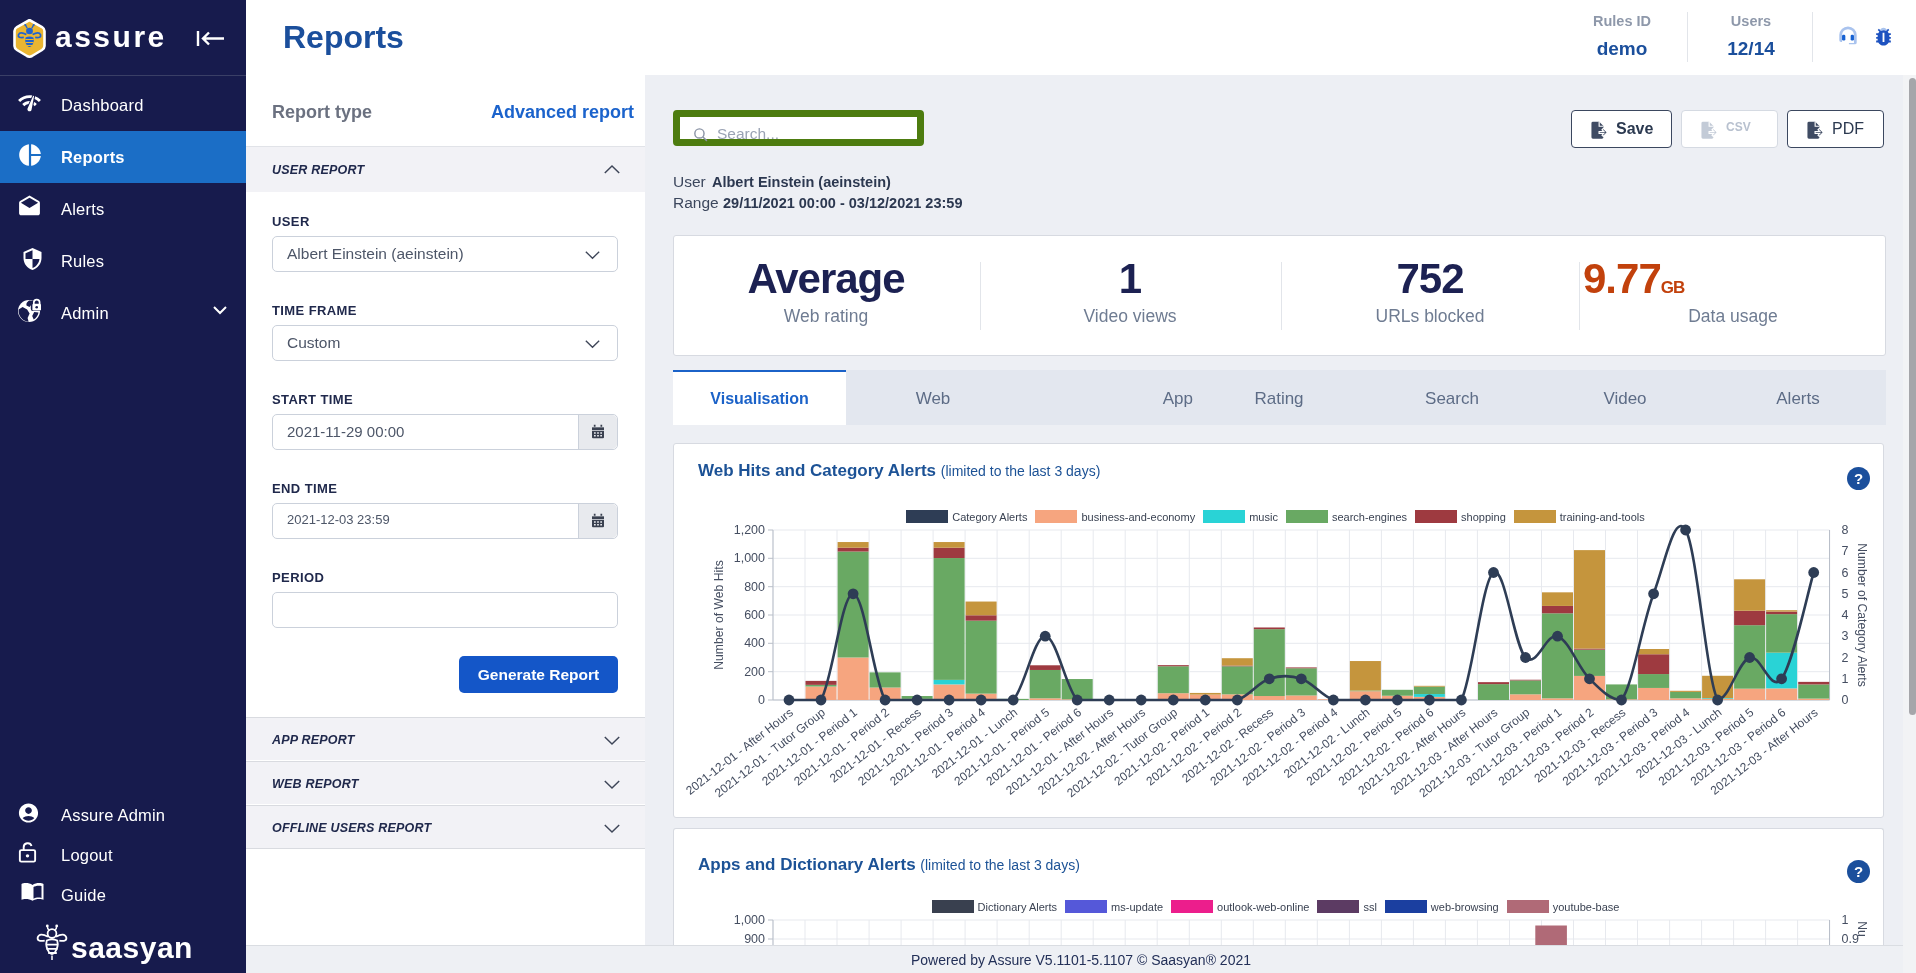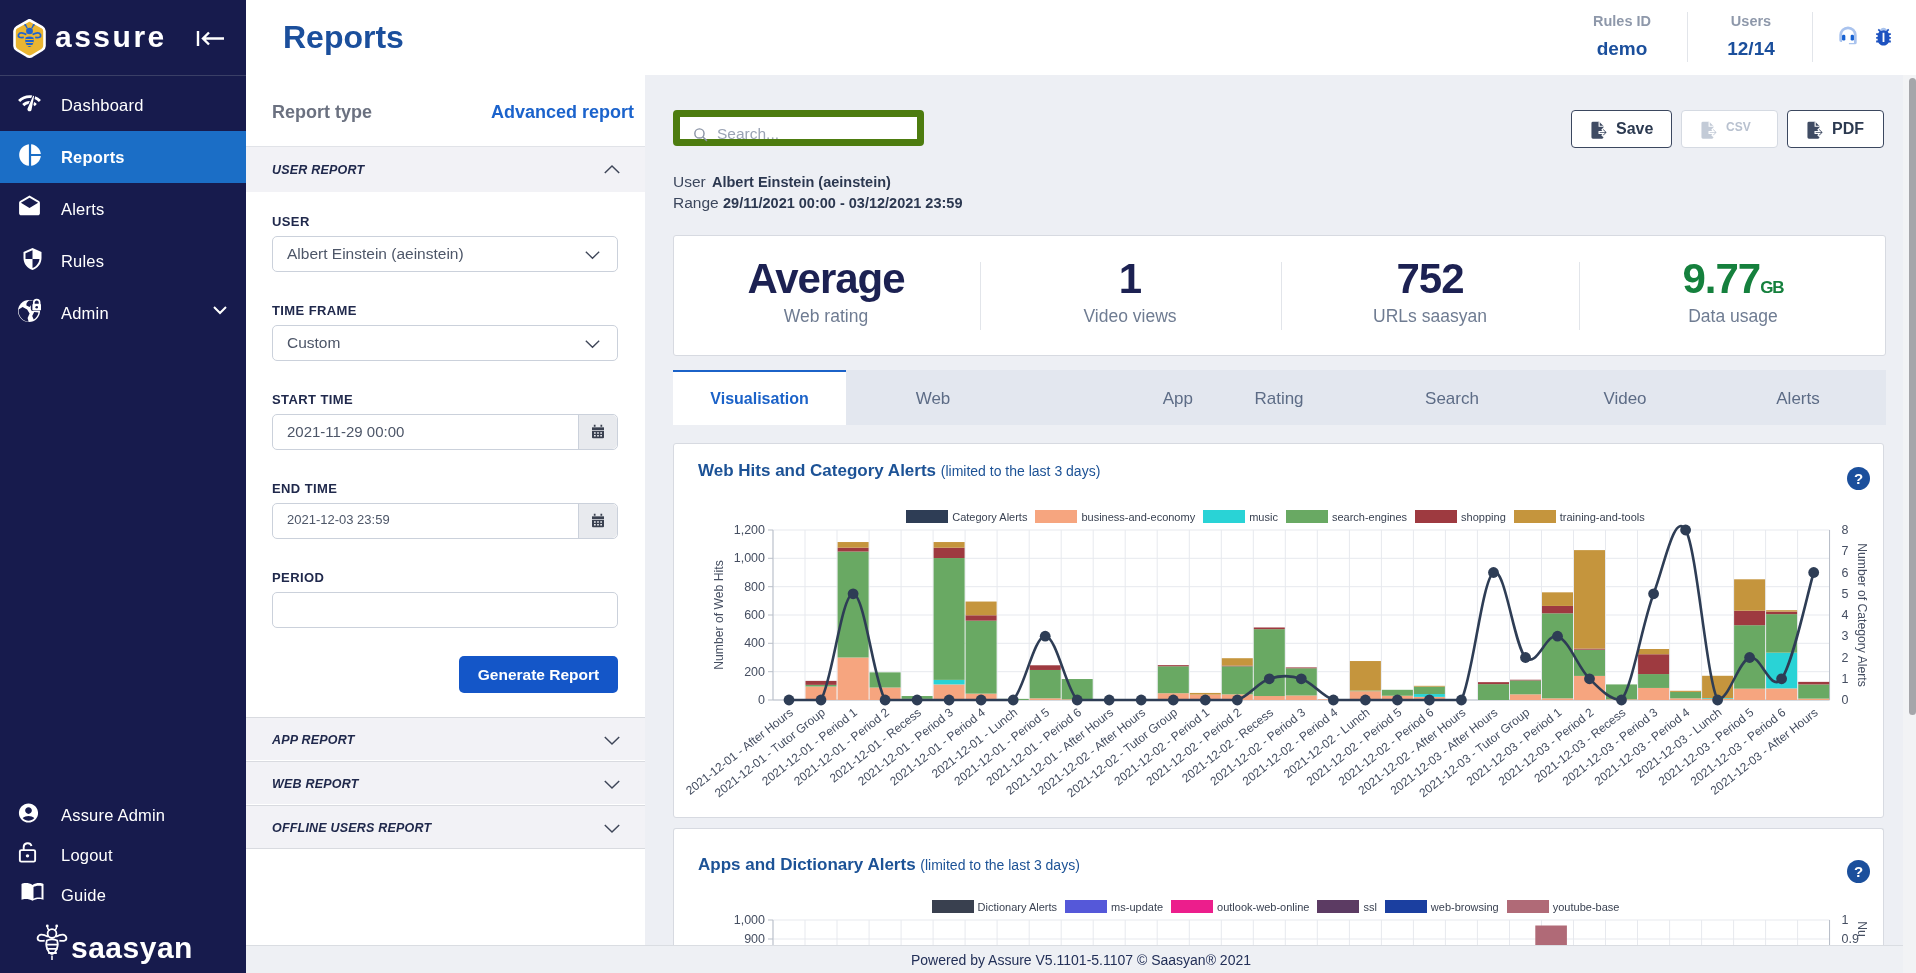--- a/index.html
+++ b/index.html
@@ -221,34 +221,34 @@
         <path d="M11.5 12.7h5.4l-2-2 1.5-1.5 4.6 4.6-4.6 4.6-1.5-1.5 2-2h-5.4z" fill="#c3cbd7" stroke="#fff" stroke-width="1.3"></path>
       </svg></span>
     <span style="position:absolute;left:44px;top:9px;font-size:12px;font-weight:bold;color:#b8c1cf">CSV</span>
   </div>
 <div class="abs" style="z-index:2;left:1787px;top:110px;width:97px;height:38px;background:#fff;border:1px solid #3b475f;border-radius:4px">
     <span style="position:absolute;left:17px;top:9px"><svg width="21" height="20" viewBox="0 0 24 22">
         <path d="M4.5 1.5h7.2l4.8 4.8v13a1.7 1.7 0 0 1-1.7 1.7h-10.3a1.7 1.7 0 0 1-1.7-1.7v-16.1a1.7 1.7 0 0 1 1.7-1.7z" fill="#3f4b63"></path>
         <path d="M11.6 1.8v4.9h4.9" fill="none" stroke="#fff" stroke-width="1.3"></path>
         <path d="M11.5 12.7h5.4l-2-2 1.5-1.5 4.6 4.6-4.6 4.6-1.5-1.5 2-2h-5.4z" fill="#3f4b63" stroke="#fff" stroke-width="1.3"></path>
       </svg></span>
-    <span style="position:absolute;left:44px;top:9px;font-size:16px;font-weight:bold;color:#2b3950">PDF</span>
+    <span style="position:absolute;left:44px;top:9px;font-size:16px;font-weight:normal;color:#2b3950">PDF</span>
   </div>
 <div class="abs" style="z-index:2;left:673px;top:173px;font-size:15.5px;color:#3c475d">User</div>
 <div class="abs" style="z-index:2;left:712px;top:174px;font-size:14.5px;font-weight:bold;color:#2c3850">Albert Einstein (aeinstein)</div>
 <div class="abs" style="z-index:2;left:673px;top:194px;font-size:15.5px;color:#3c475d">Range</div>
 <div class="abs" style="z-index:2;left:723px;top:195px;font-size:14.5px;font-weight:bold;color:#2c3850">29/11/2021 00:00 - 03/12/2021 23:59</div>
 <div class="card" style="z-index:2;left:673px;top:235px;width:1213px;height:121px"></div>
 <div class="abs" style="z-index:2;left:676px;top:255px;width:300px;text-align:center;font-size:42px;font-weight:bold;color:#1c2152;letter-spacing:-1px">Average</div>
 <div class="abs" style="z-index:2;left:676px;top:306px;width:300px;text-align:center;font-size:17.5px;color:#6f7c92">Web rating</div>
 <div class="abs" style="z-index:2;left:980px;top:255px;width:300px;text-align:center;font-size:42px;font-weight:bold;color:#1c2152;letter-spacing:-1px">1</div>
 <div class="abs" style="z-index:2;left:980px;top:306px;width:300px;text-align:center;font-size:17.5px;color:#6f7c92">Video views</div>
 <div class="abs" style="z-index:2;left:1280px;top:255px;width:300px;text-align:center;font-size:42px;font-weight:bold;color:#1c2152;letter-spacing:-1px">752</div>
-<div class="abs" style="z-index:2;left:1280px;top:306px;width:300px;text-align:center;font-size:17.5px;color:#6f7c92">URLs saasyan</div>
-<div class="abs" style="z-index:2;left:1583px;top:255px;width:300px;text-align:center;font-size:42px;font-weight:bold;color:#15803d;letter-spacing:-1px">9.77<span style="font-size:17px">GB</span></div>
+<div class="abs" style="z-index:2;left:1280px;top:306px;width:300px;text-align:center;font-size:17.5px;color:#6f7c92">URLs blocked</div>
+<div class="abs" style="z-index:2;left:1583px;top:255px;width:300px;font-size:42px;font-weight:bold;color:#c2410c;letter-spacing:-1px">9.77<span style="font-size:17px">GB</span></div>
 <div class="abs" style="z-index:2;left:1583px;top:306px;width:300px;text-align:center;font-size:17.5px;color:#6f7c92">Data usage</div>
 <div class="abs" style="z-index:2;left:980px;top:262px;width:1px;height:68px;background:#e2e5ea"></div>
 <div class="abs" style="z-index:2;left:1281px;top:262px;width:1px;height:68px;background:#e2e5ea"></div>
 <div class="abs" style="z-index:2;left:1579px;top:262px;width:1px;height:68px;background:#e2e5ea"></div>
 <div class="abs" style="z-index:2;left:846px;top:370px;width:1040px;height:55px;background:#e3e7ef"></div>
 <div class="abs" style="z-index:2;left:673px;top:370px;width:173px;height:55px;background:#fff;border-top:2.5px solid #1b62c8"></div>
 <div class="abs" style="z-index:2;left:673px;top:390px;width:173px;text-align:center;font-size:16px;font-weight:bold;color:#1b62c8">Visualisation</div>
 <div class="abs" style="z-index:2;left:846px;top:389px;width:174px;text-align:center;font-size:17px;color:#5d6c86">Web</div>
 <div class="abs" style="z-index:2;left:1019px;top:389px;width:174px;text-align:right;font-size:17px;color:#5d6c86">App</div>
 <div class="abs" style="z-index:2;left:1192px;top:389px;width:174px;text-align:center;font-size:17px;color:#5d6c86">Rating</div>

